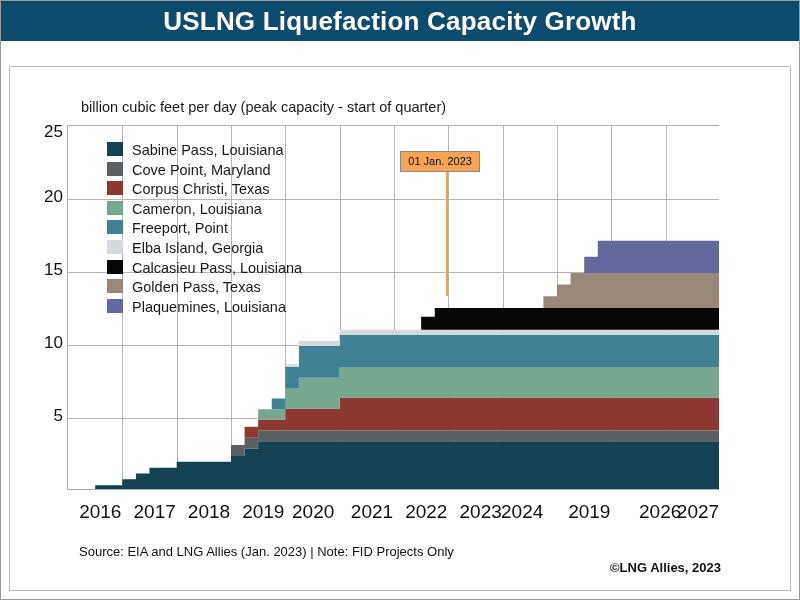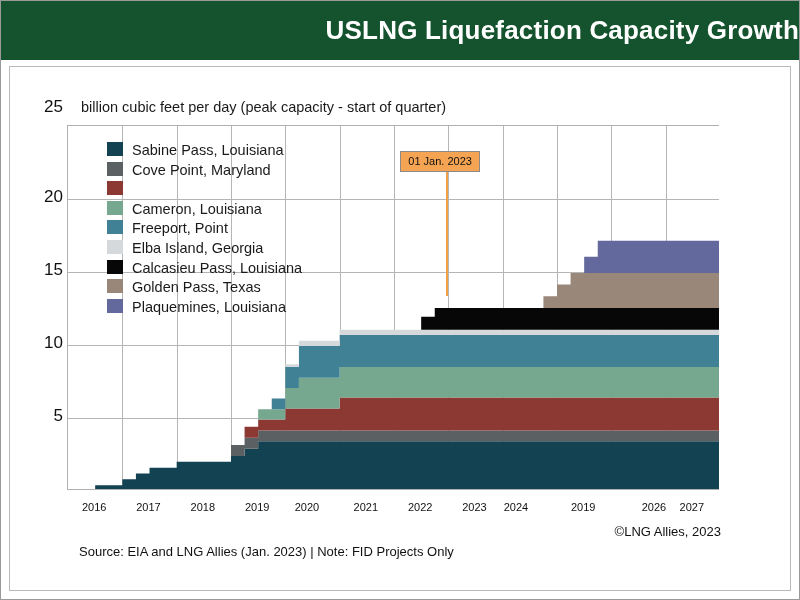--- a/index.html
+++ b/index.html
@@ -10,23 +10,23 @@
     overflow:hidden;
   }
   #root{
     position:relative;width:800px;height:600px;
     background:#ffffff;
     box-sizing:border-box;
     border:1px solid #9a9a9a;
   }
   
   #titlebar{
-    position:absolute;left:0;top:0;width:798px;height:59px;
-    background:#14532d;
-    display:flex;align-items:center;justify-content:flex-end;
+    position:absolute;left:0;top:0;width:798px;height:40px;
+    background:#0c4a6e;
+    display:flex;align-items:center;justify-content:center;
   }
   #title{
     color:#ffffff;font-size:26px;font-weight:bold;letter-spacing:.2px;
     font-family:"Liberation Sans", sans-serif;
   }
   
   #card{
     position:absolute;left:8px;top:65px;width:782px;height:525px;
     background:#ffffff;border:1px solid #b9b9b9;box-sizing:border-box;
   }
@@ -50,62 +50,62 @@
   #plotsvg{position:absolute;left:0;top:0;}
   
   .ytick{
     position:absolute;right:0;width:40px;text-align:right;
     font-size:17px;color:#111;
   }
   #yticks{position:absolute;left:18px;top:0;width:44px;height:600px;}
   
   #xticks{position:absolute;left:66px;top:500px;width:652px;height:28px;}
   .xtick{
-    position:absolute;top:0;width:54px;text-align:center;
-    font-size:11px;color:#111;
+    position:absolute;top:0;width:54px;
+    font-size:19px;color:#111;margin-left:12px;
   }
   
   #legend{position:absolute;left:106px;top:141px;}
   .legrow{display:flex;height:19.6px;}
   .swatch{width:16px;height:14px;margin-right:9px;flex:0 0 auto;}
   .legtext{font-size:14.5px;color:#1a1a1a;white-space:nowrap;}
   
   #annot-line{
     position:absolute;left:457px;top:150px;width:2px;height:145px;
     background:#f2a047;
   }
   #annot-box{
     position:absolute;left:411px;top:150px;
     background:#f4a452;border:1px solid #8a8a8a;
     padding:3px 7px 4px 7px;
     font-size:11px;color:#111;white-space:nowrap;
   }
   
   #src{position:absolute;left:78px;top:543px;font-size:13px;color:#111;white-space:nowrap;}
-  #cr{position:absolute;right:78px;top:523px;font-size:13px;color:#111;white-space:nowrap;}
+  #cr{position:absolute;right:78px;top:559px;font-size:13px;color:#111;white-space:nowrap;font-weight:bold;}
 </style>
 </head>
 <body>
 
 <div id="root">
 
   <div id="titlebar">
     <div id="title">USLNG Liquefaction Capacity Growth</div>
   </div>
 
   <div id="card"></div>
 
   <div id="ylabel">billion cubic feet per day (peak capacity - start of quarter)</div>
 
   <div id="yticks">
       <div class="ytick" style="top: 405px;">5</div>
       <div class="ytick" style="top: 332px;">10</div>
       <div class="ytick" style="top: 259px;">15</div>
       <div class="ytick" style="top: 186px;">20</div>
-      <div class="ytick" style="top: 96px;">25</div>
+      <div class="ytick" style="top: 121px;">25</div>
     </div>
 
   <div id="plot">
       <div class="vgrid" style="left: 597.667px;"></div>
       <div class="vgrid" style="left: 543.333px;"></div>
       <div class="vgrid" style="left: 489px;"></div>
       <div class="vgrid" style="left: 434.667px;"></div>
       <div class="vgrid" style="left: 380.333px;"></div>
       <div class="vgrid" style="left: 326px;"></div>
       <div class="vgrid" style="left: 271.667px;"></div>
@@ -149,20 +149,21 @@
       <div class="legrow">
         <span class="swatch" style="background: rgb(19, 66, 83);"></span>
         <span class="legtext">Sabine Pass, Louisiana</span>
       </div>
       <div class="legrow">
         <span class="swatch" style="background: rgb(91, 97, 99);"></span>
         <span class="legtext">Cove Point, Maryland</span>
       </div>
       <div class="legrow">
         <span class="swatch" style="background: rgb(140, 56, 51);"></span>
+        <span class="legtext">Corpus Christi, Texas</span>
       </div>
       <div class="legrow">
         <span class="swatch" style="background: rgb(118, 168, 143);"></span>
         <span class="legtext">Cameron, Louisiana</span>
       </div>
       <div class="legrow">
         <span class="swatch" style="background: rgb(65, 129, 150);"></span>
         <span class="legtext">Freeport, Point</span>
       </div>
       <div class="legrow">

